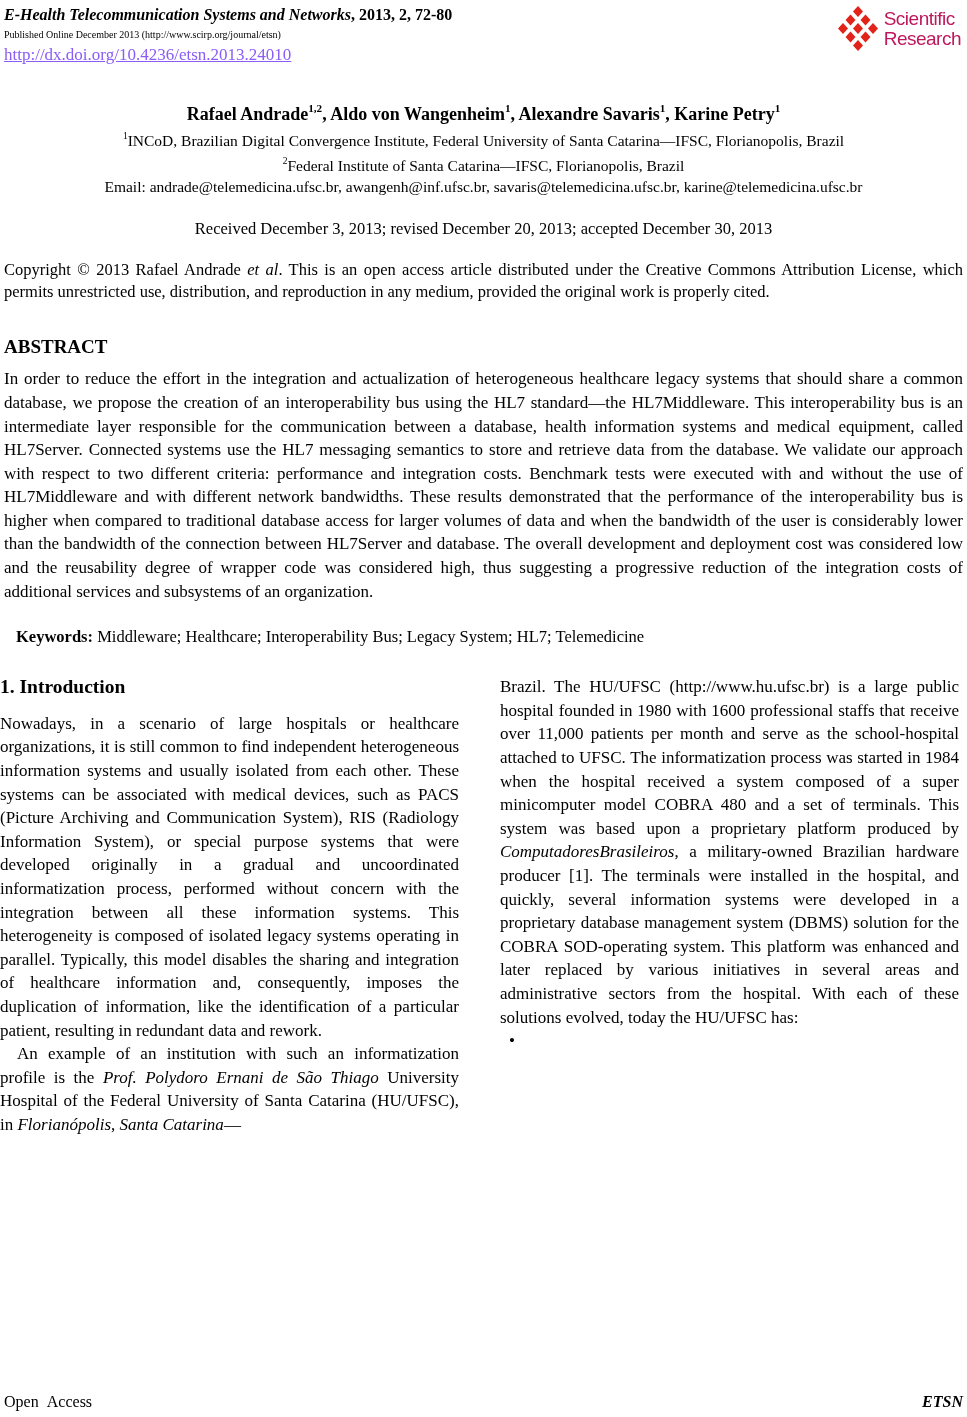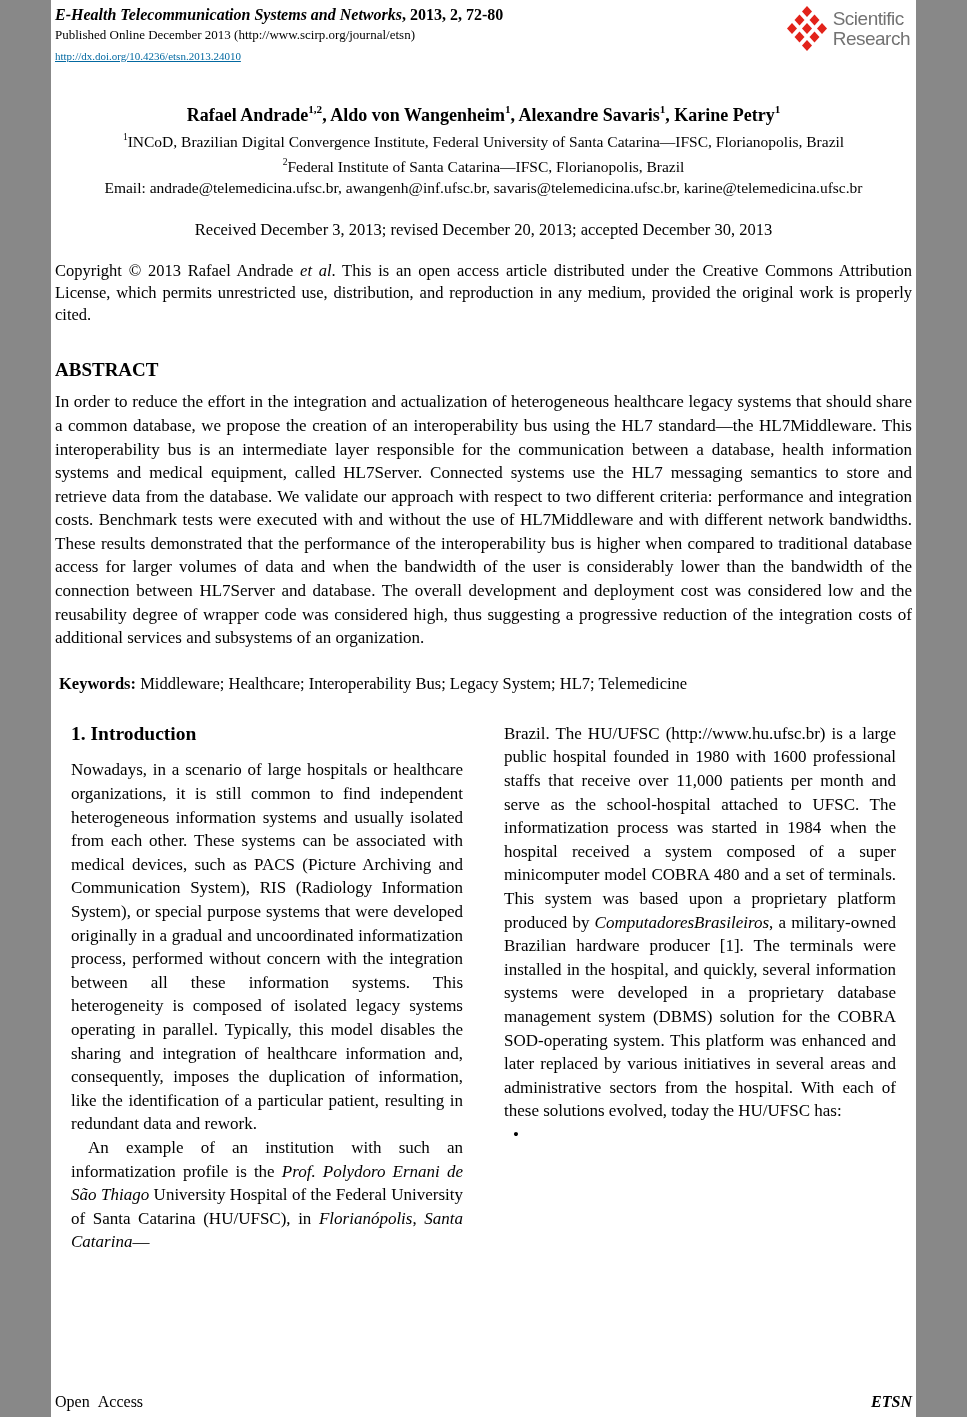--- a/index.html
+++ b/index.html
@@ -1,43 +1,43 @@
 <!DOCTYPE html>
 <html><head>
 <meta charset="utf-8">
 <style>
   html,body{margin:0;padding:0;background:#888;}
   .page{
-    width:865px;height:1417px;margin:0 auto;background:#ffffff;
+    width:967px;height:1417px;margin:0 auto;background:#ffffff;
     position:relative;overflow:hidden;color:#000;
     font-family:"Liberation Serif","DejaVu Serif",serif;
   }
   
   .header{display:flex;justify-content:space-between;align-items:flex-start;padding:5px 4px 0 4px;}
   .header-left{font-size:16px;line-height:20px;}
   .journal-name{font-weight:bold;font-style:italic;}
   .journal-meta{font-weight:bold;}
-  .published-line{font-size:13px;}
-  .doi-link{color:#0369a1;text-decoration:underline;font-size:11px;}
+  .published-line{font-size:10px;}
+  .doi-link{color:#8b5cf6;text-decoration:underline;font-size:17px;}
   .logo{display:flex;align-items:center;gap:5px;padding-right:2px;}
-  .logo-text{font-family:"Liberation Sans","DejaVu Sans",sans-serif;font-size:19px;line-height:20px;color:#737373;letter-spacing:-0.5px;}
+  .logo-text{font-family:"Liberation Sans","DejaVu Sans",sans-serif;font-size:19px;line-height:20px;color:#be185d;letter-spacing:-0.5px;}
   
   .title{margin-top:48px;text-align:center;font-size:32px;line-height:42px;font-weight:bold;}
   .authors{margin-top:33px;text-align:center;font-size:18px;font-weight:bold;line-height:23px;}
   sup{font-size:62%;position:relative;top:-1px;}
   .affil,.email-line{text-align:center;font-size:15.5px;line-height:21px;}
   .received{margin-top:21px;text-align:center;font-size:16.5px;line-height:21px;}
   .copyright{margin-top:20px;padding:0 4px;font-size:16.5px;line-height:22px;text-align:justify;}
   
   .abstract-heading{margin-top:33px;padding:0 4px;font-size:19px;font-weight:bold;}
   .abstract-body{margin-top:9px;padding:0 4px;font-size:17px;line-height:23.6px;text-align:justify;}
-  .keywords{margin-top:23px;padding:0 8px;font-size:16.5px;line-height:22px;}
+  .keywords{margin-top:23px;padding:0 16px;font-size:16.5px;line-height:22px;}
   .keywords-label{font-weight:bold;}
   
-  .columns{margin-top:27px;padding:0 20px;display:flex;gap:41px;}
+  .columns{margin-top:27px;padding:0 0;display:flex;gap:41px;}
   .col{width:459px;font-size:17px;line-height:23.6px;text-align:justify;}
   .section-heading{font-size:19.5px;font-weight:bold;margin:0 0 13px 0;text-align:left;}
   .col p{margin:0;}
   .indent{text-indent:17px;}
   .bullet-item{position:relative;padding-left:30px;margin-top:0;}
   .bullet-marker{position:absolute;left:9px;top:0;}
   
   .footer{position:absolute;left:4px;right:4px;top:1393px;display:flex;justify-content:space-between;font-size:16px;}
   .footer-left{word-spacing:5px;}
   .footer-right{font-weight:bold;font-style:italic;margin-left:17px;}

